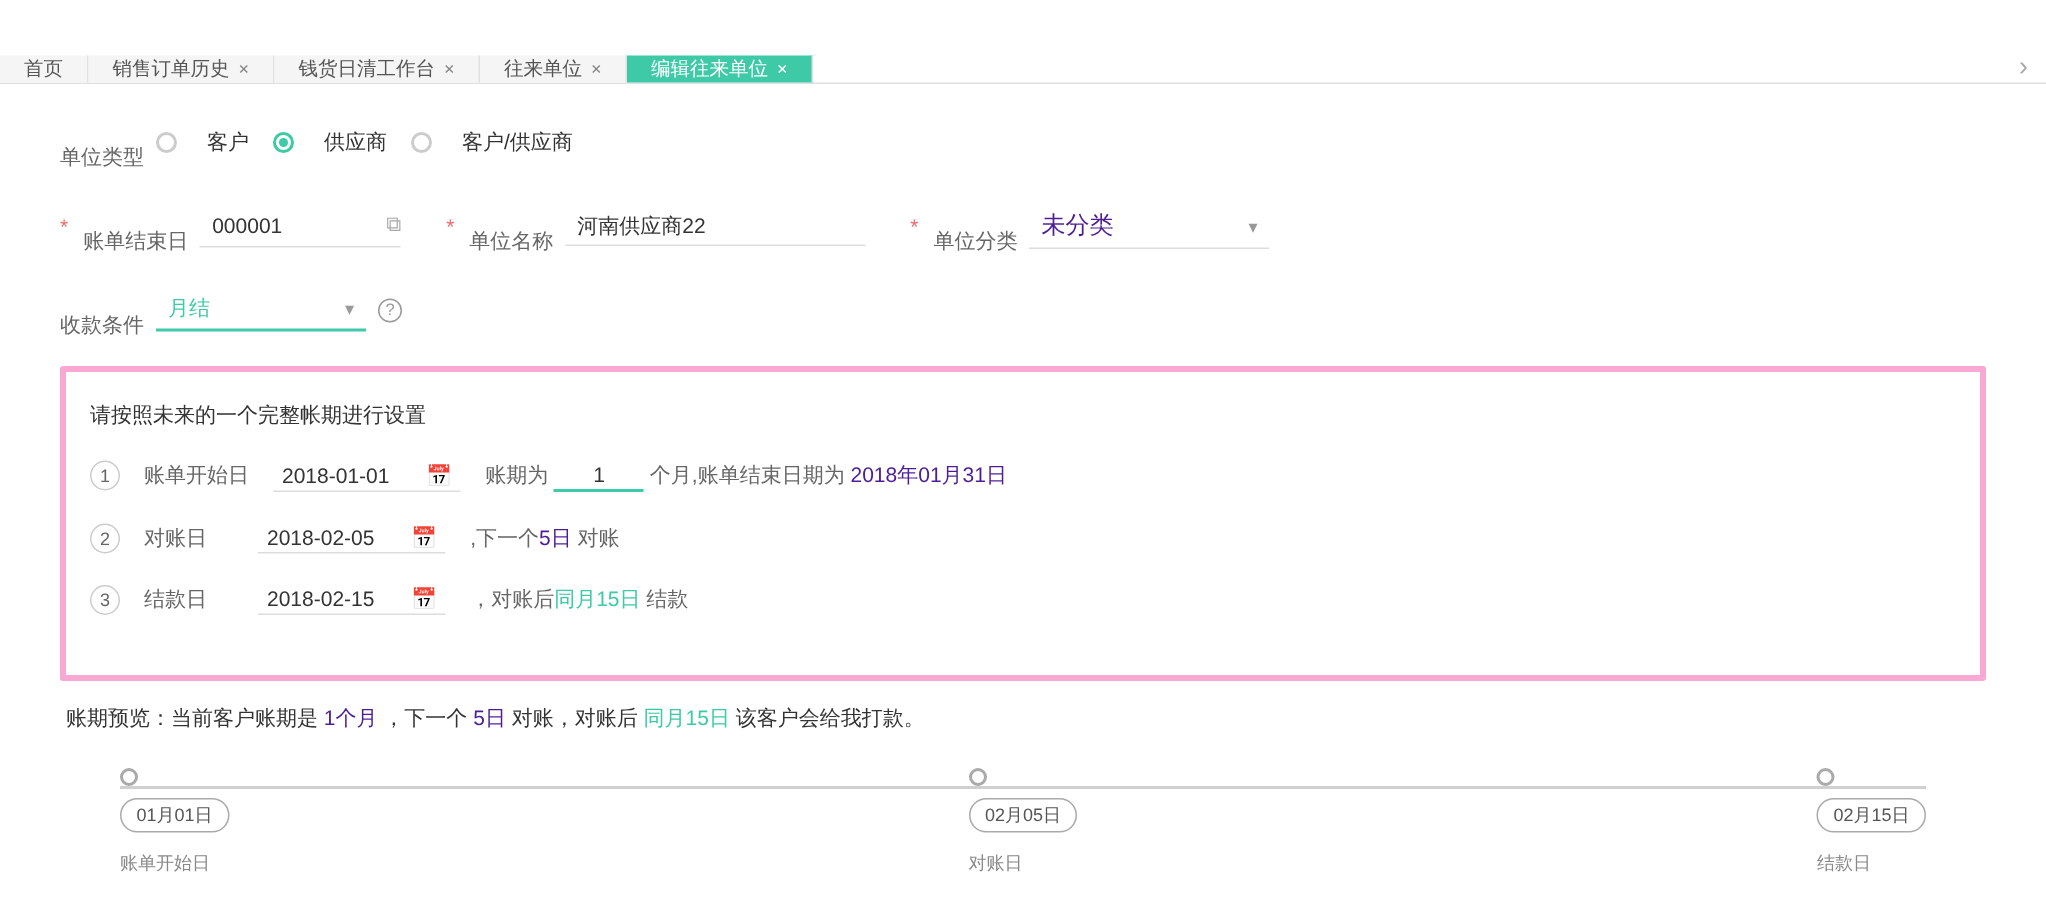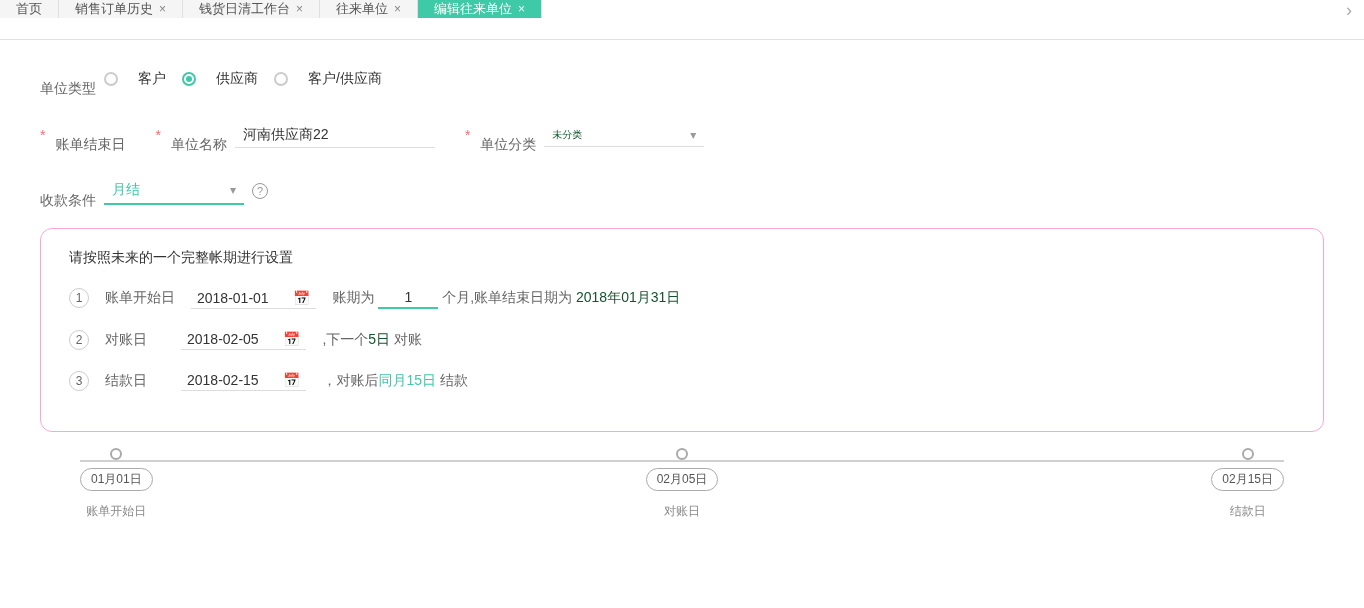--- a/index.html
+++ b/index.html
@@ -1,24 +1,24 @@
 <!DOCTYPE html>
 <html><head>
   <meta charset="utf-8">
   <style>
     * { box-sizing: border-box; margin: 0; padding: 0; }
     body { font-family: 'Microsoft YaHei', Arial, sans-serif; font-size: 14px; background: #f5f5f5; color: #333; }
 
     
     .tab-bar {
       display: flex;
-      align-items: flex-start;
+      align-items: flex-end;
       background: #fff;
       border-bottom: 1px solid #e0e0e0;
-      height: 40px;
+      height: 56px;
     }
     .tab {
       display: flex;
       align-items: center;
       padding: 0 16px;
       cursor: pointer;
       border-right: 1px solid #e0e0e0;
       font-size: 13px;
       color: #555;
       background: #f5f5f5;
@@ -141,21 +141,21 @@
     .select-field {
       display: flex;
       align-items: center;
       border-bottom: 1px solid #ddd;
       padding: 4px 8px;
       min-width: 140px;
       cursor: pointer;
       gap: 8px;
       justify-content: space-between;
     }
-    .select-value { color: #14532d; font-size: 10px; }
+    .select-value { color: #4c1d95; font-size: 16px; }
     .select-arrow { color: #999; font-size: 12px; }
 
     
     .payment-select {
       display: flex;
       align-items: center;
       border-bottom: 2px solid #3ec9a7;
       padding: 4px 8px;
       min-width: 140px;
       cursor: pointer;
@@ -169,23 +169,23 @@
       border-radius: 50%;
       border: 1px solid #999;
       color: #999;
       display: flex; align-items: center; justify-content: center;
       font-size: 11px;
       cursor: pointer;
     }
 
     
     .period-box {
-      border: 1px solid #f9a8d4;
-      border-radius: 12px;
-      padding: 20px 28px;
+      border: 4px solid #f9a8d4;
+      border-radius: 2px;
+      padding: 20px 16px;
       margin-bottom: 16px;
     }
     .period-title {
       font-size: 14px;
       color: #333;
       margin-bottom: 20px;
     }
 
     .period-row {
       display: flex;
@@ -223,21 +223,21 @@
       color: #333;
       background: transparent;
       width: 90px;
     }
     .cal-icon { color: #3ec9a7; font-size: 14px; cursor: pointer; }
 
     .period-desc {
       color: #666;
       font-size: 14px;
     }
-    .highlight-orange { color: #14532d; }
+    .highlight-orange { color: #4c1d95; }
     .highlight-teal { color: #3ec9a7; }
 
     .months-input {
       border: none;
       border-bottom: 2px solid #3ec9a7;
       outline: none;
       width: 60px;
       font-size: 14px;
       color: #333;
       text-align: center;
@@ -263,21 +263,20 @@
     .timeline-items {
       display: flex;
       justify-content: space-between;
       width: 100%;
       position: relative;
       z-index: 1;
     }
     .timeline-item {
       display: flex;
       flex-direction: column;
-      align-items: center;
       gap: 8px;
     }
     .timeline-badge {
       border: 1px solid #aaa;
       border-radius: 12px;
       padding: 2px 10px;
       font-size: 12px;
       color: #555;
       background: #fff;
       white-space: nowrap;
@@ -333,20 +332,24 @@
           <span>客户/供应商</span>
         </div>
       </div>
     </div>
   </div>
 
   <div class="form-row">
     <div class="form-item">
       <span class="required-star">*</span>
       <label>账单结束日</label>
+      <div class="input-with-icon">
+        <input type="text" class="input-field" value="000001" style="width: 120px; border: none;">
+        <span class="icon-btn">⧉</span>
+      </div>
     </div>
     <div class="form-item">
       <span class="required-star">*</span>
       <label>单位名称</label>
       <input type="text" class="input-field" style="width: 200px;" value="河南供应商22">
     </div>
     <div class="form-item">
       <span class="required-star">*</span>
       <label>单位分类</label>
       <div class="select-field" style="min-width:160px;">
@@ -404,20 +407,29 @@
         <input type="text" value="2018-02-15" style="width: 90px;">
         <span class="cal-icon">📅</span>
       </div>
       <div class="period-desc">
         <span>，对账后</span><span class="highlight-teal">同月15日</span><span> 结款</span>
       </div>
     </div>
 
   </div>
 
+  <div class="preview-text">
+    <span>账期预览：当前客户账期是</span>
+    <span class="highlight-orange">1个月</span>
+    <span>，下一个</span>
+    <span class="highlight-orange">5日</span>
+    <span> 对账，对账后</span>
+    <span class="highlight-teal">同月15日</span>
+    <span> 该客户会给我打款。</span>
+  </div>
 
   <div style="position:relative; padding: 0 40px;">
     <div class="timeline-line"></div>
     <div class="timeline-items">
 
       <div class="timeline-item">
         <div style="width:12px;height:12px;border-radius:50%;border:2px solid #aaa;background:#fff;"></div>
         <div class="timeline-badge">01月01日</div>
         <div class="timeline-sublabel">账单开始日</div>
       </div>

